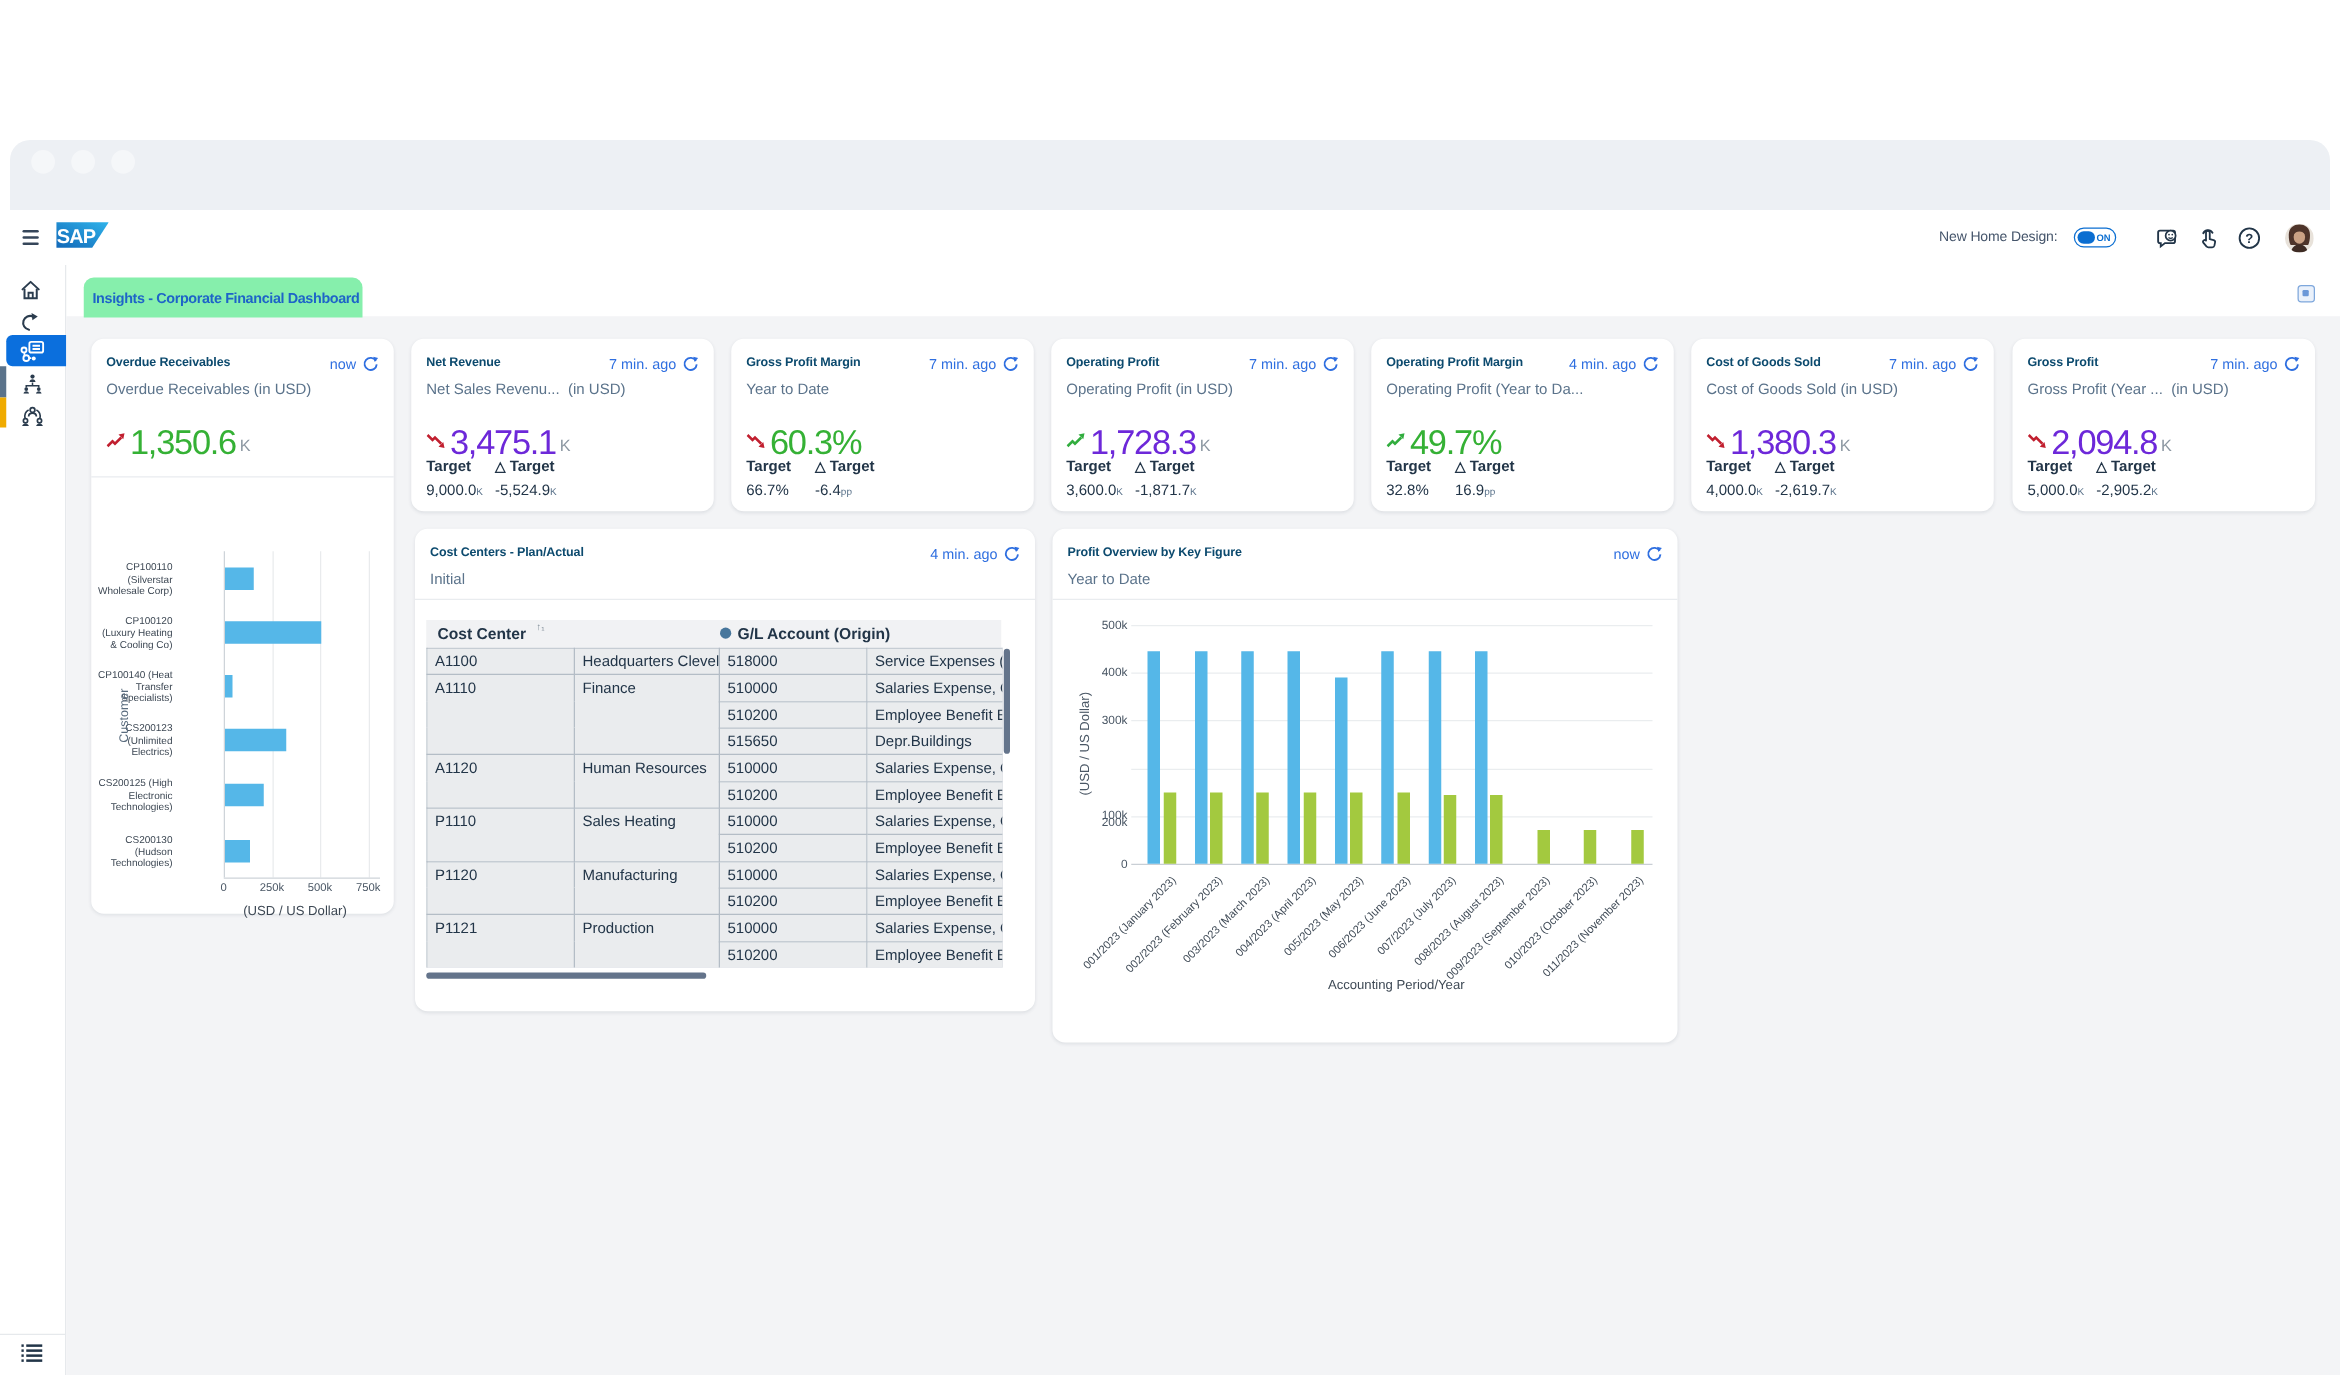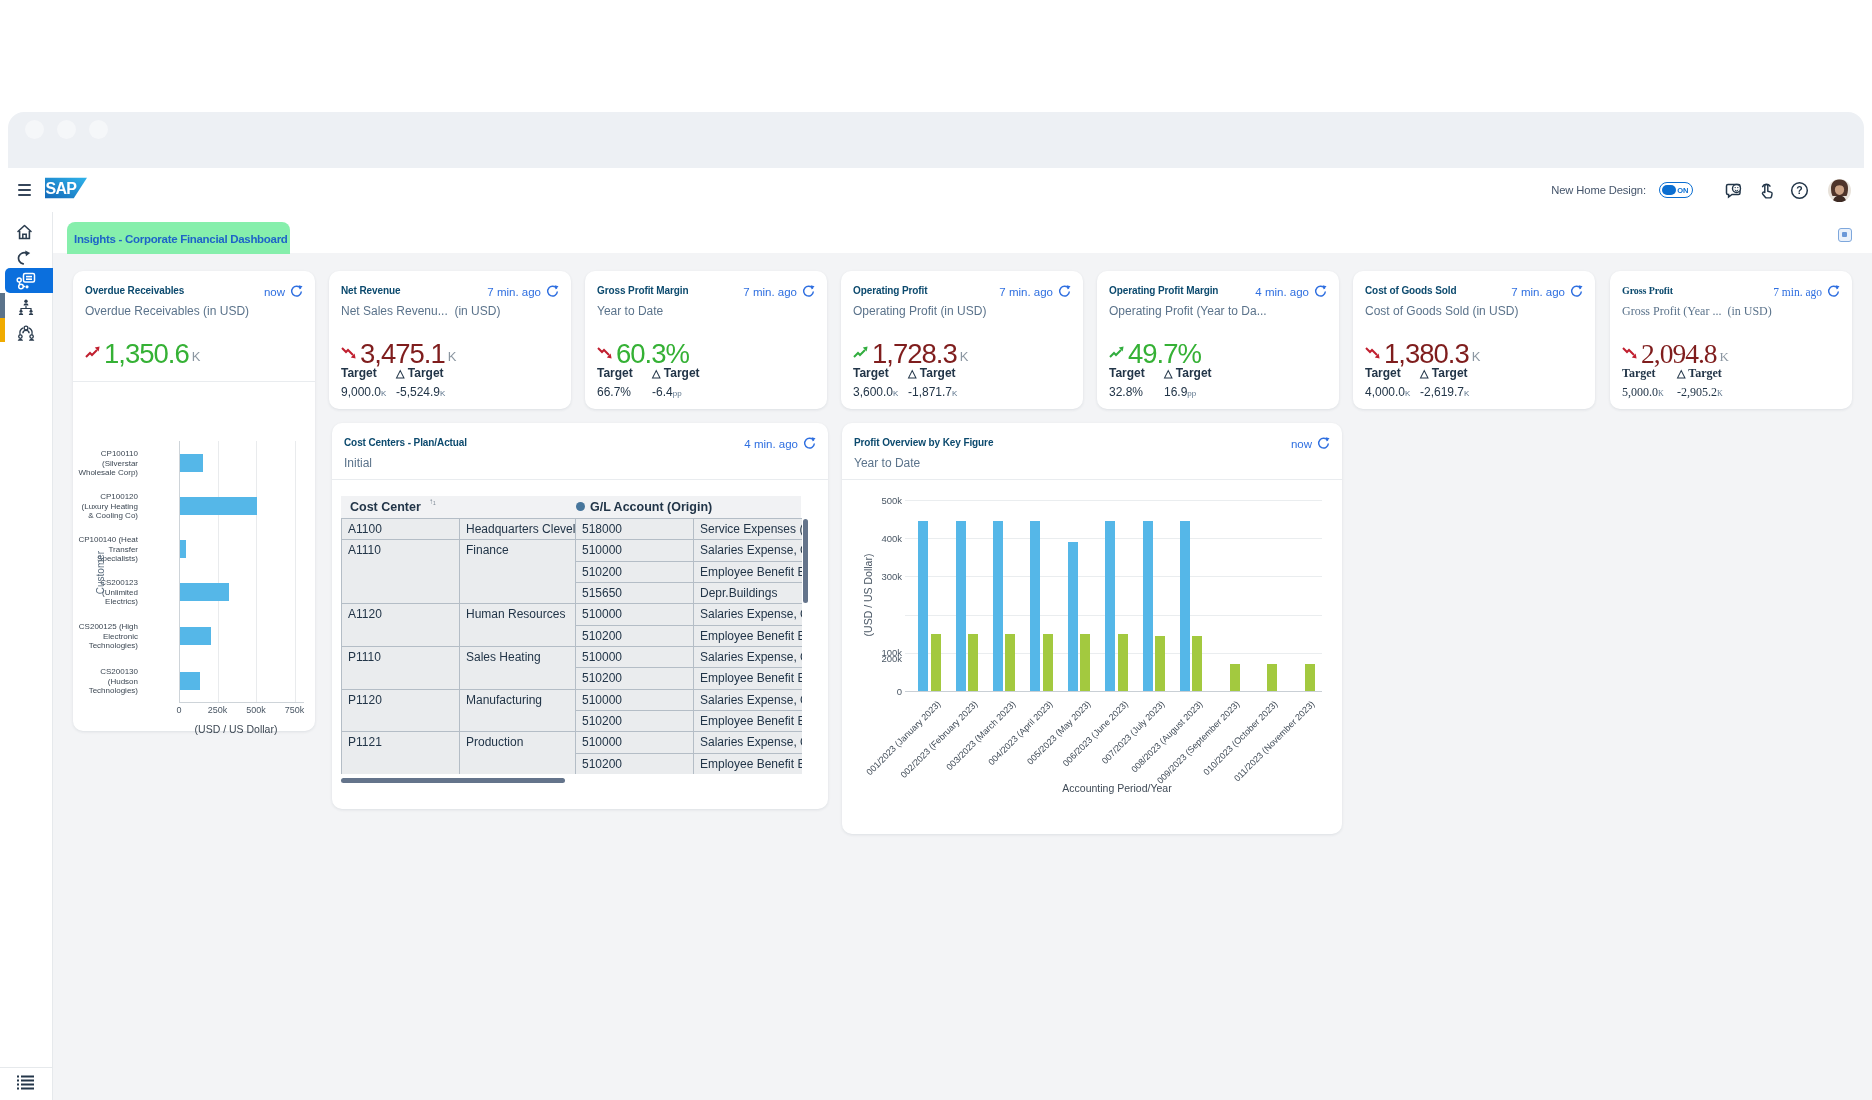--- a/index.html
+++ b/index.html
@@ -30,21 +30,21 @@
   #tab { left:67px; top:222px; width:223px; height:32px; background:#86efac; border-radius:8px 8px 0 0; }
   #tab span { position:absolute; left:7px; top:10.5px; font-size:11.5px; font-weight:700; color:#1e64c8; letter-spacing:-0.3px; white-space:nowrap; }
 
   .card { position:absolute; background:#fff; border-radius:10px; box-shadow:0 1px 3px rgba(34,53,72,0.10); }
   .ct { position:absolute; left:12px; top:14px; font-size:10px; font-weight:700; color:#0c4a6e; letter-spacing:-0.1px; white-space:nowrap; }
   .ago { position:absolute; right:12px; top:14px; font-size:11.5px; color:#2f6fe0; display:flex; align-items:center; gap:5px; }
   .cs { position:absolute; left:12px; top:33px; font-size:12px; color:#5b738b; white-space:nowrap; }
   .kpi { position:absolute; left:12px; top:67px; display:flex; align-items:flex-start; white-space:nowrap; }
   .kpi svg { margin-top:7.5px; margin-right:3px; }
   .val { font-size:27.5px; letter-spacing:-1px; }
-  .o { color:#7f1d1d; } .g { color:#35b135; }
+  .o { color:#6d28d9; } .g { color:#35b135; }
   .suf { font-size:13px; color:#8b96a1; margin:11px 0 0 3px; }
   .trow, .tvals { position:absolute; left:12px; white-space:nowrap; font-size:12px; color:#223548; }
   .trow { top:95px; font-weight:700; }
   .tvals { top:114px; }
   .c1 { display:inline-block; width:55px; }
   .sub { font-size:8px; color:#5b738b; }
   .tri { font-size:11px; }
   .sep { position:absolute; left:0; width:100%; height:1px; background:#e9ecef; }
 
   
@@ -343,21 +343,21 @@
           <path d="M1 2l4 4 2-2 5 5" stroke="#c11f2f" stroke-width="2" fill="none"></path>
           <polygon points="9.8,11.4 14.6,12.4 13.6,7.6" fill="#c11f2f"></polygon>
         </svg>
       <span class="val o">1,380.3</span>
         <span class="suf">K</span>
     </div>
     <div class="trow"><span class="c1">Target</span><span><span class="tri">△</span> Target</span></div>
     <div class="tvals"><span class="c1">4,000.0<span class="sub">K</span></span><span>-2,619.7<span class="sub">K</span></span></div>
   </div>
 
-  <div class="card" style="left:1610px; top:271px; width:242px; height:138px;font-family:Liberation Serif, serif;">
+  <div class="card" style="left:1610px; top:271px; width:242px; height:138px;">
     <div class="ct">Gross Profit</div>
     <div class="ago">7 min. ago
       <svg width="13" height="13" viewBox="0 0 16 16">
           <path d="M13.2 4.5A6 6 0 1 0 14 8" fill="none" stroke="#2f6fe0" stroke-width="1.8"></path>
           <polygon points="10.6,0.4 15.4,1.6 12,5.6" fill="#2f6fe0"></polygon>
         </svg>
     </div>
     <div class="cs">Gross Profit (Year ...&nbsp; (in USD)</div>
     <div class="kpi">
       <svg width="16" height="13" viewBox="0 0 16 13">

